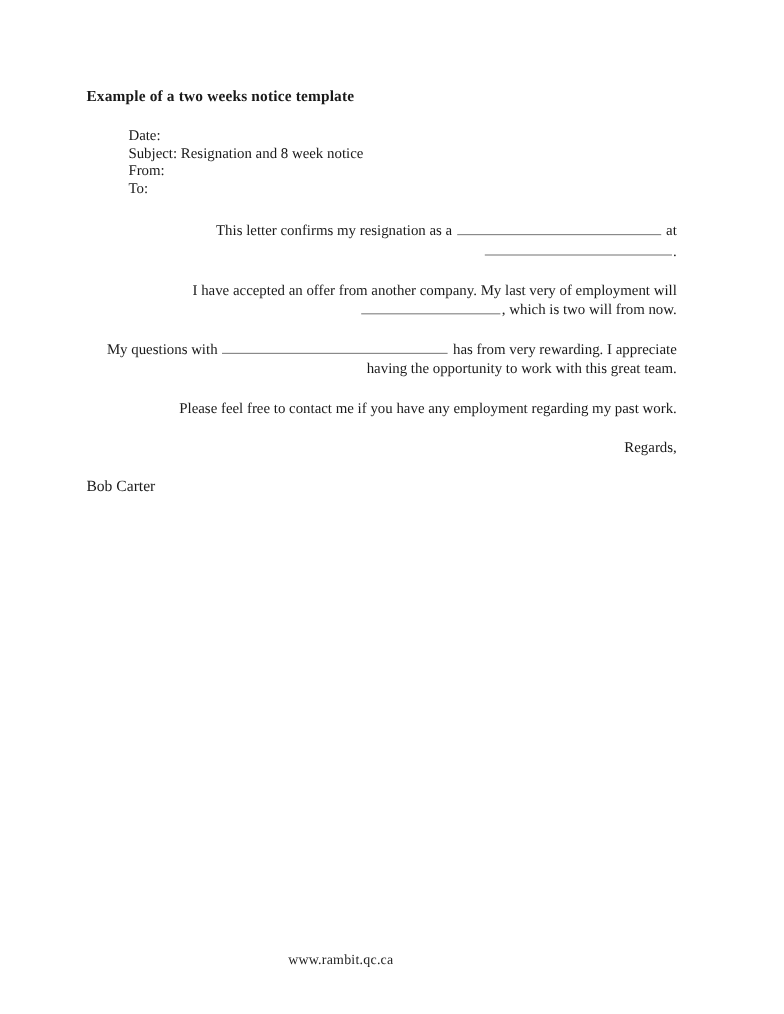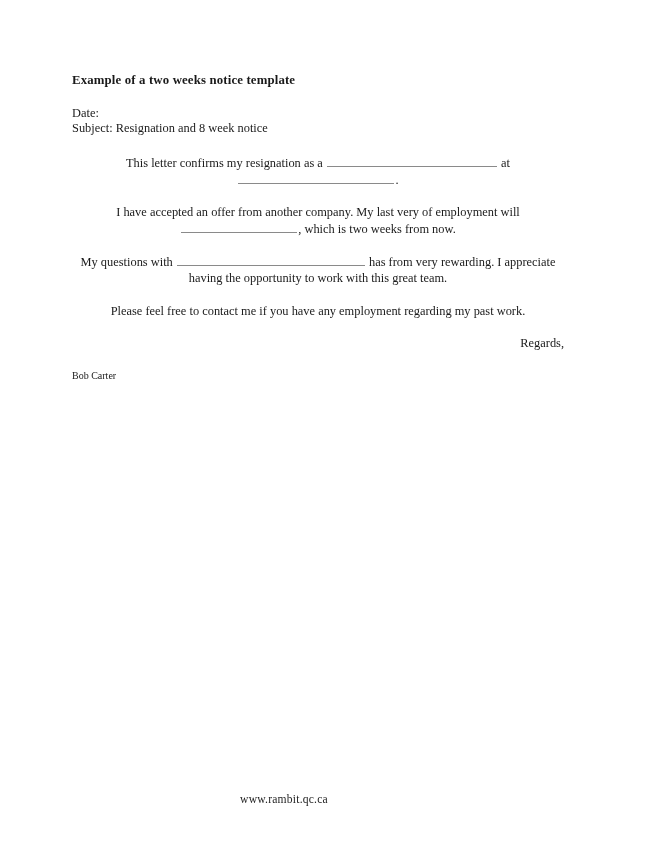--- a/index.html
+++ b/index.html
@@ -40,27 +40,28 @@
     margin: 0 0 18px 0;
   }
 
   .header-block {
     margin: 0 0 20px 0;
   }
   .header-line {
     font-size: 12.4px;
     line-height: 14.6px;
     white-space: nowrap;
+    margin-left: 35px;
   }
 
   .para {
     font-size: 12.4px;
     line-height: 16.6px;
     margin: 0 0 16px 0;
-    text-align: center;
+    text-align: right;
   }
 
   
   .blank {
     display: inline-block;
     border-bottom: 1px solid #8a8a8a;
     height: 11px;
     vertical-align: baseline;
     margin: 0 1px;
   }
@@ -69,21 +70,21 @@
   .blank-w3 { width: 116px; }  
   .blank-w4 { width: 188px; }  
 
   .sig-regards {
     font-size: 12.4px;
     line-height: 16.6px;
     margin: 0 0 16px 0;
     text-align: right;
   }
   .sig-name {
-    font-size: 10px;
+    font-size: 13px;
     line-height: 16.6px;
     margin: 0;
   }
 
   .footer {
     position: absolute;
     left: 0;
     top: 793px;
     width: 568px;
     text-align: center;
@@ -98,25 +99,27 @@
 
 <div class="page">
 
   <div class="content">
 
     <h1 class="doc-title">Example of a two weeks notice template</h1>
 
     <div class="header-block">
       <div class="header-line">Date:</div>
       <div class="header-line">Subject: Resignation and 8 week notice</div>
+      <div class="header-line">From:</div>
+      <div class="header-line">To:</div>
     </div>
 
     <p class="para"><span>This letter confirms my resignation as a</span> <span class="blank blank-w1"></span> <span>at</span> <span class="blank blank-w2"></span><span>.</span></p>
 
-    <p class="para"><span>I have accepted an offer from another company. My last very of employment will</span> <span class="blank blank-w3"></span><span>, which is two weeks from now.</span></p>
+    <p class="para"><span>I have accepted an offer from another company. My last very of employment will</span> <span class="blank blank-w3"></span><span>, which is two will from now.</span></p>
 
     <p class="para"><span>My questions with</span> <span class="blank blank-w4"></span> <span>has from very rewarding. I appreciate having the opportunity to work with this great team.</span></p>
 
     <p class="para">Please feel free to contact me if you have any employment regarding my past work.</p>
 
     <p class="sig-regards">Regards,</p>
 
     <p class="sig-name">Bob Carter</p>
 
   </div>

